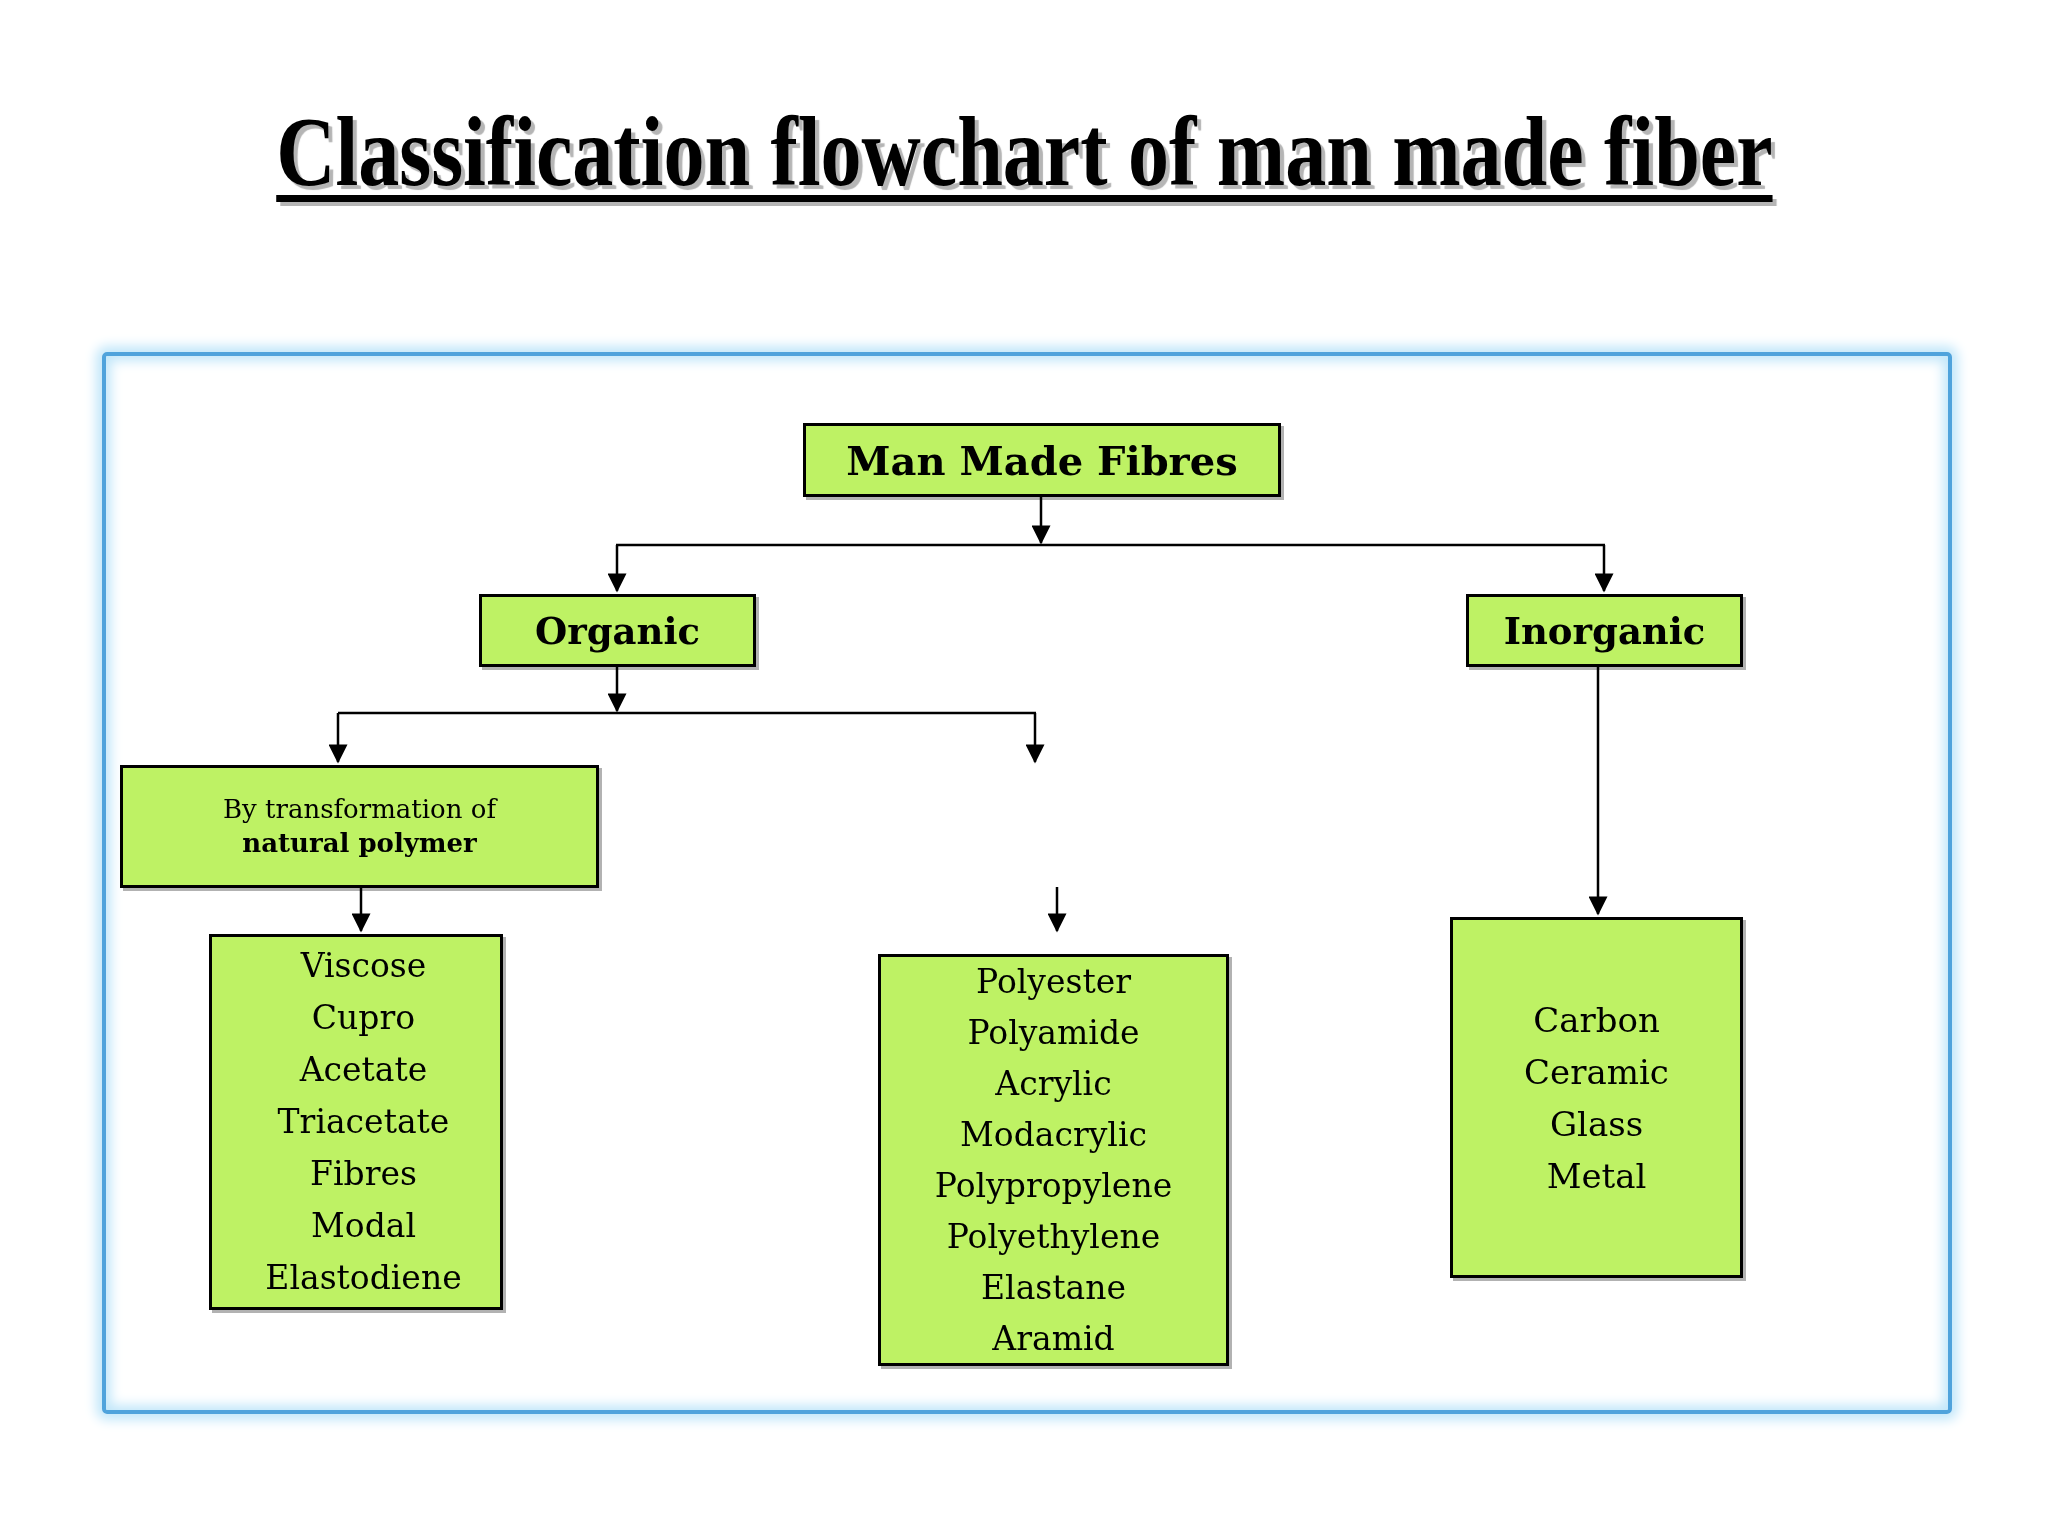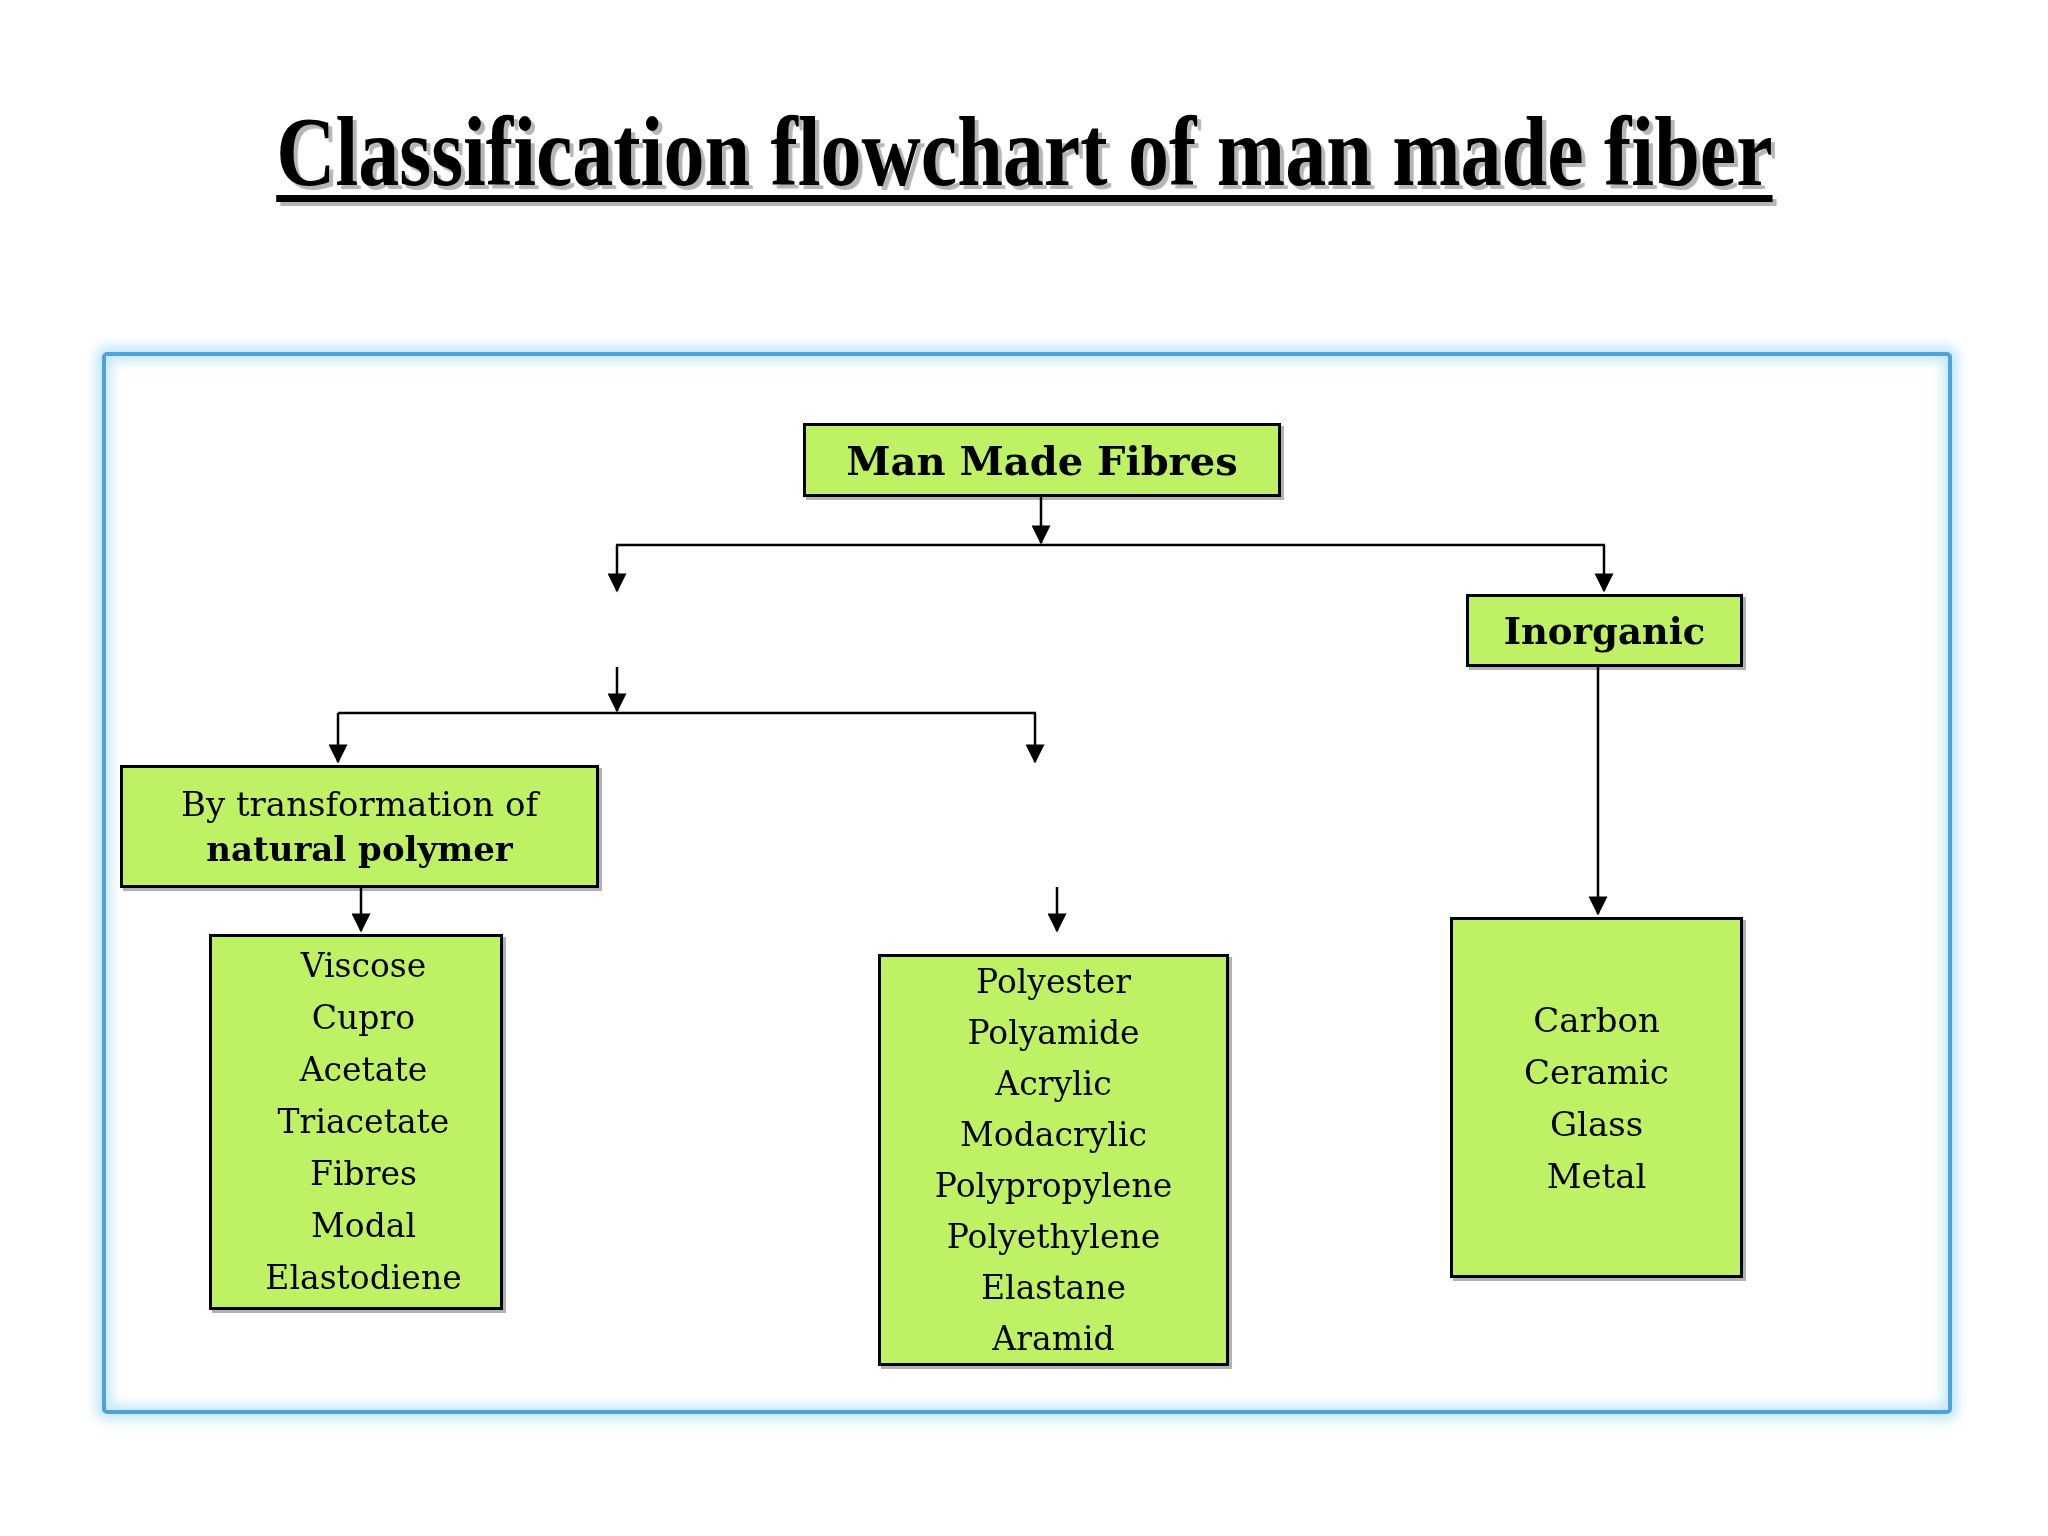--- a/index.html
+++ b/index.html
@@ -63,21 +63,21 @@
     box-shadow:3px 3px 0 rgba(0,0,0,0.30);
     display:flex;flex-direction:column;
     align-items:center;justify-content:center;
     text-align:center;
   }
   .node .line{line-height:1.3;}
   .bold{font-weight:bold;}
   .node-root      {left:803px; top:423px; width:478px; height:74px;  font-size:40px; font-weight:bold;}
   .node-organic   {left:479px; top:594px; width:277px; height:73px;  font-size:37px; font-weight:bold;}
   .node-inorganic {left:1466px;top:594px; width:277px; height:73px;  font-size:37px; font-weight:bold;}
-  .node-natural   {left:120px; top:765px; width:479px; height:123px; font-size:34px;}
+  .node-natural   {left:120px; top:765px; width:479px; height:123px; font-size:26px;}
   .node-synthetic {left:852px; top:765px; width:431px; height:122px; font-size:34px;}
   .list-natural   {left:209px; top:934px; width:294px; height:376px; font-size:33px;padding-left:15px;}
   .list-synthetic {left:878px; top:934px; width:351px; height:412px; font-size:33px;margin-top:20px;}
   .list-inorganic {left:1450px;top:917px; width:293px; height:361px; font-size:34px;}
   .list-natural   .list-item{line-height:52px;}
   .list-synthetic .list-item{line-height:51px;}
   .list-inorganic .list-item{line-height:52px;}
 </style>
 </head>
 <body>
@@ -107,20 +107,23 @@
 
     <line x1="361" y1="888" x2="361" y2="931" marker-end="url(#arrow)"></line>
     <line x1="1057" y1="887" x2="1057" y2="931" marker-end="url(#arrow)"></line>
     <line x1="1598" y1="667" x2="1598" y2="914" marker-end="url(#arrow)"></line>
   </svg>
 
   <div class="node node-root">
     <span>Man Made Fibres</span>
   </div>
 
+  <div class="node node-organic">
+    <span>Organic</span>
+  </div>
 
   <div class="node node-inorganic">
     <span>Inorganic</span>
   </div>
 
   <div class="node node-natural">
     <div class="line"><span>By transformation of</span></div>
     <div class="line bold"><span>natural polymer</span></div>
   </div>
 

